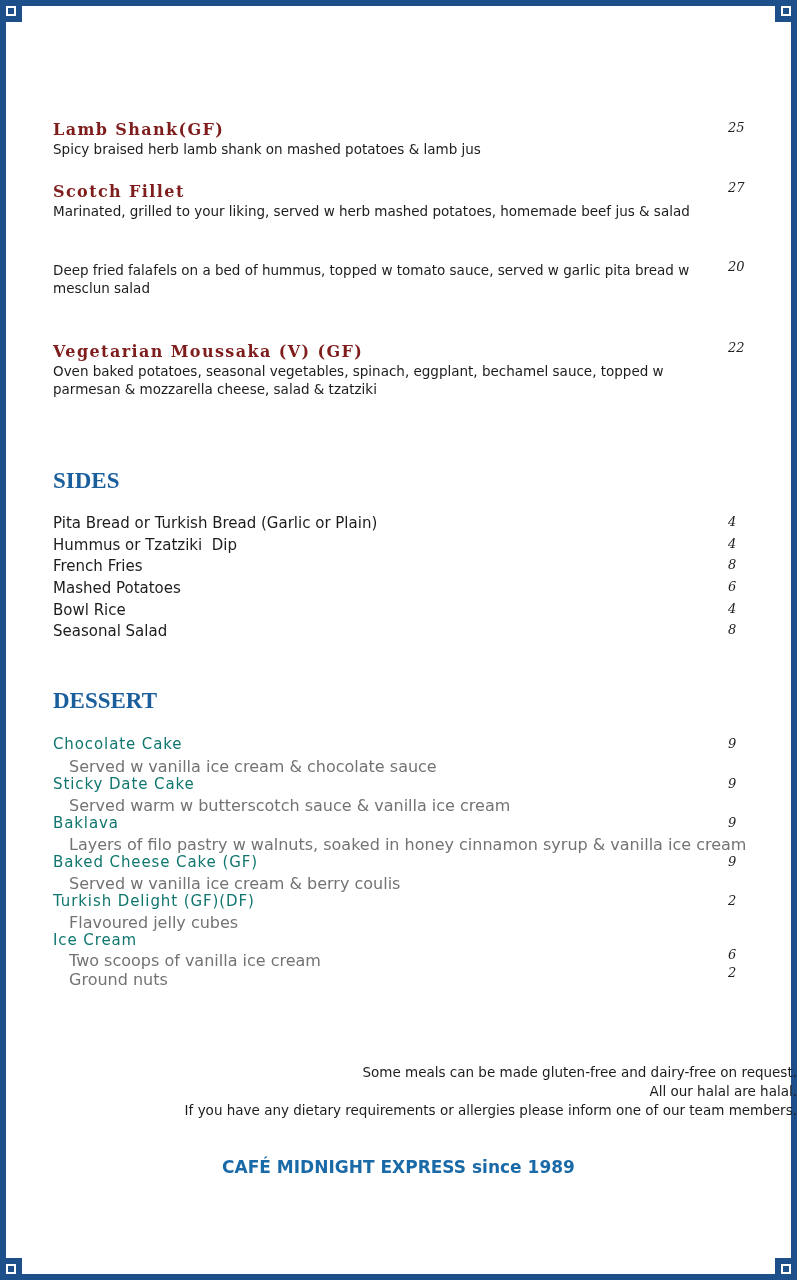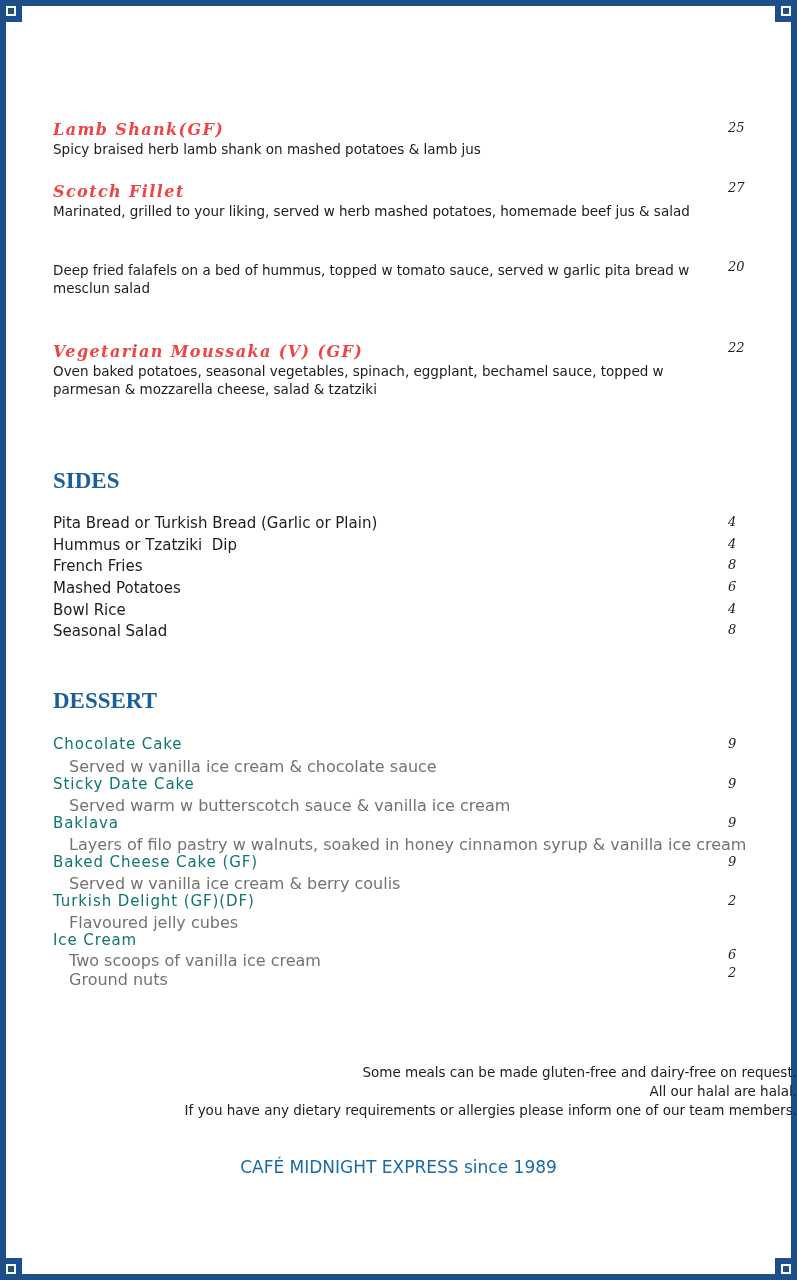--- a/index.html
+++ b/index.html
@@ -13,34 +13,34 @@
 
   .corner { position:absolute; width:34px; height:34px; }
   .corner svg { width:34px; height:34px; display:block; }
   .c-tl { left:0; top:0; }
   .c-tr { right:0; top:0; }
   .c-bl { left:0; bottom:0; }
   .c-br { right:0; bottom:0; }
 
   .content { position:absolute; left:53px; top:0; width:700px; }
   .main-item { position:absolute; left:0; width:700px; }
-  .main-name { font-family:"DejaVu Serif", serif; font-weight:bold; color:#ef4444; font-size:16px; letter-spacing:1.4px; line-height:20px;font-style:italic; }
+  .main-name { font-family:"DejaVu Serif", serif; font-weight:bold; color:#7f1d1d; font-size:16px; letter-spacing:1.4px; line-height:20px; }
   .main-desc { font-family:"DejaVu Sans", sans-serif; font-size:13.5px; color:#1c1c1c; line-height:18px; width:660px; }
   .price { position:absolute; left:675px; font-family:"DejaVu Serif", serif; font-style:italic; font-size:13px; color:#222; }
 
   .section-title { position:absolute; left:0; font-family:"Liberation Serif", serif; font-weight:bold; font-size:23px; color:#1a5e9c; }
 
   .side-row { position:absolute; left:0; width:700px; height:22px; font-family:"DejaVu Sans", sans-serif; font-size:15px; color:#1c1c1c; }
   .side-row .price { top:0; }
 
   .dessert-name { position:absolute; left:0; font-family:"DejaVu Sans", sans-serif; font-size:15px; color:#0f766e; letter-spacing:0.9px; }
   .dessert-desc { position:absolute; left:16px; font-family:"DejaVu Sans", sans-serif; font-size:16px; color:#737373; }
 
   .notes { position:absolute; left:0; width:797px; top:1063px; text-align:right; font-family:"DejaVu Sans", sans-serif; font-size:13.5px; color:#1c1c1c; line-height:19px; }
-  .brand { position:absolute; left:0; width:797px; top:1157px; text-align:center; font-family:"DejaVu Sans", sans-serif; font-size:17px; color:#1a6aa8; }
+  .brand { position:absolute; left:0; width:797px; top:1157px; text-align:center; font-family:"DejaVu Sans", sans-serif; font-size:17px; color:#1a6aa8;font-weight:bold; }
 </style>
 </head>
 <body>
 
 <div class="frame frame-top"></div>
 <div class="frame frame-bottom"></div>
 <div class="frame frame-left"></div>
 <div class="frame frame-right"></div>
 
 <div class="corner c-tl">

